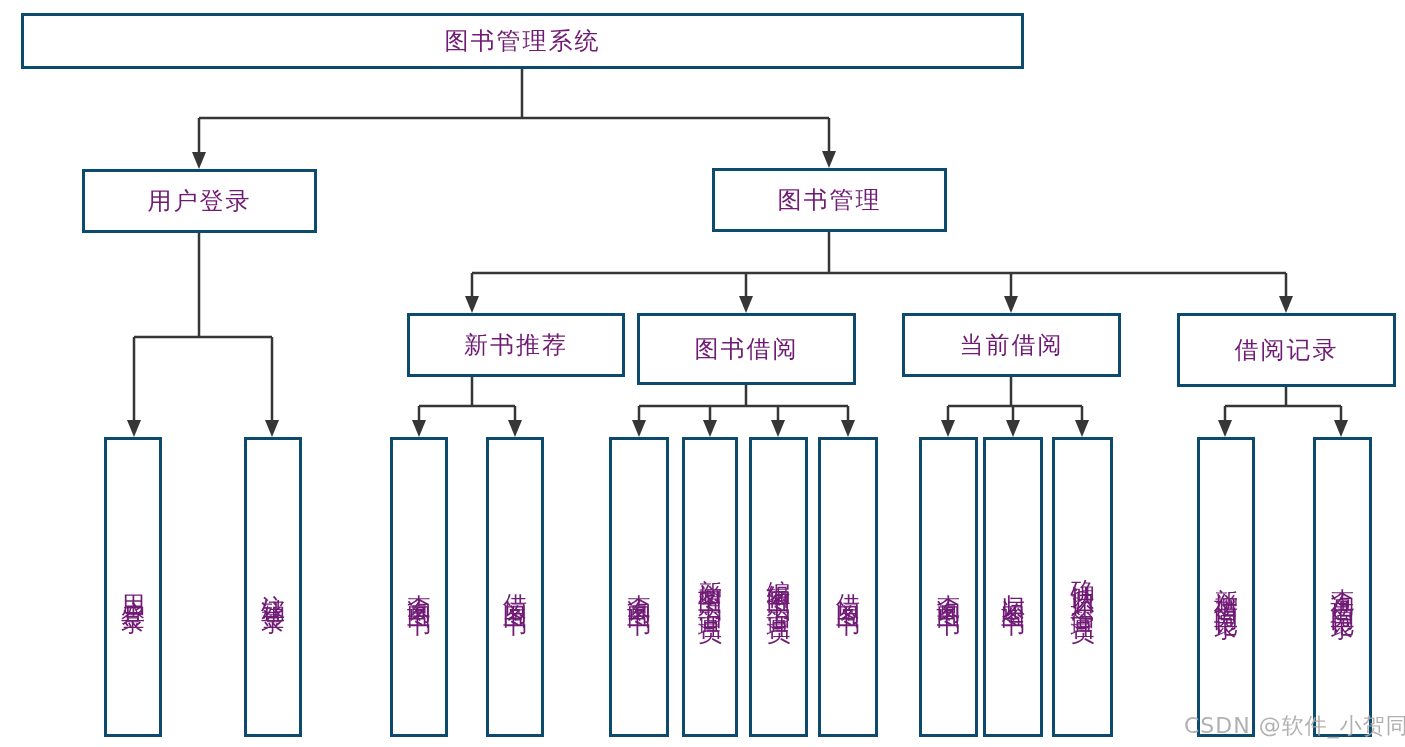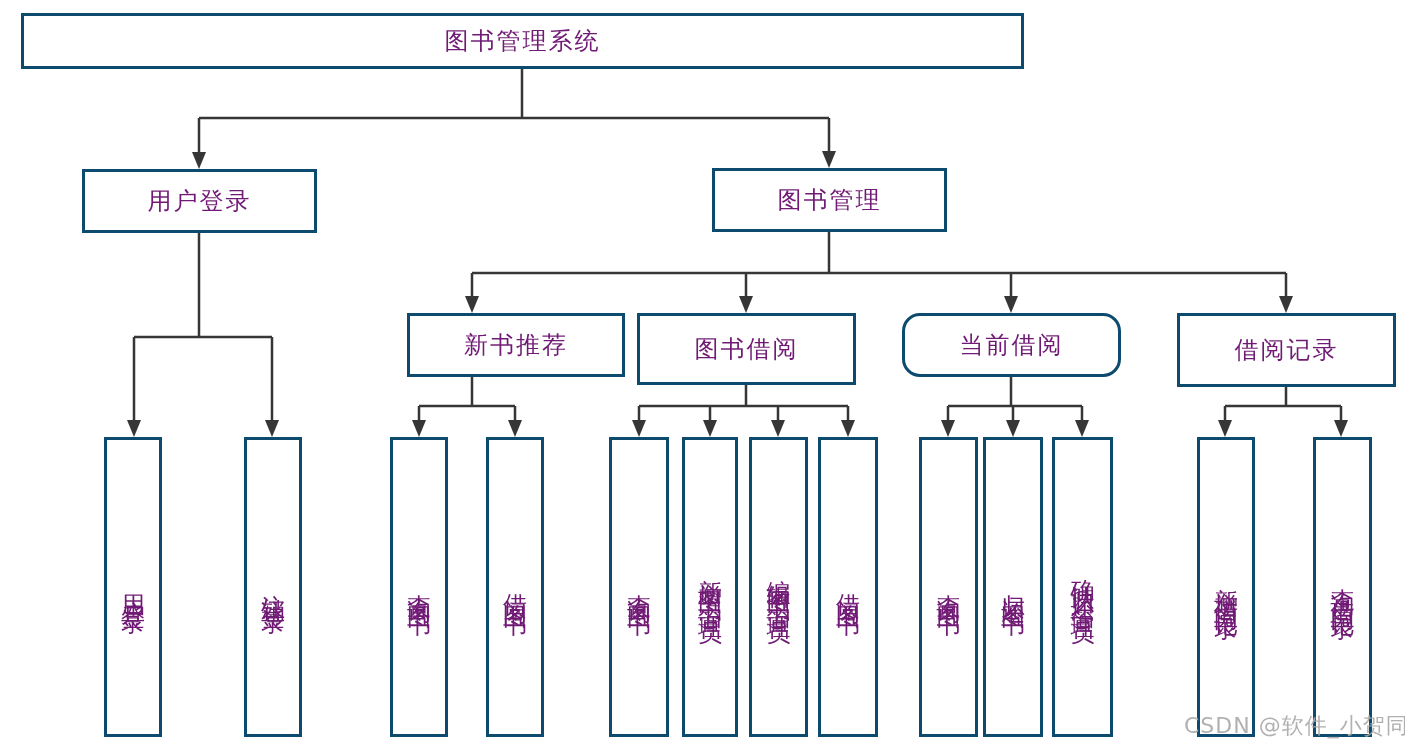--- a/index.html
+++ b/index.html
@@ -108,21 +108,21 @@
     </g>
   </svg>
 
   <div class="box hbox" style="left:21px; top:13px; width:1003px; height:56px;">图书管理系统</div>
 
   <div class="box hbox" style="left:82px; top:169px; width:235px; height:64px;">用户登录</div>
   <div class="box hbox" style="left:712px; top:168px; width:235px; height:64px;">图书管理</div>
 
   <div class="box hbox" style="left:363px; top:313px; width:218px; height:64px;margin-left:44px;">新书推荐</div>
   <div class="box hbox" style="left:637px; top:313px; width:219px; height:72px;">图书借阅</div>
-  <div class="box hbox" style="left:902px; top:313px; width:219px; height:64px;border-radius:18px;">当前借阅</div>
+  <div class="box hbox" style="left:902px; top:313px; width:219px; height:64px;">当前借阅</div>
   <div class="box hbox" style="left:1177px; top:313px; width:219px; height:74px;">借阅记录</div>
 
   <div class="box vbox" style="left:104px; top:437px; width:58px; height:300px;">用户登录</div>
   <div class="box vbox" style="left:244px; top:437px; width:58px; height:300px;">注销登录</div>
 
   <div class="box vbox" style="left:390px; top:437px; width:58px; height:300px;">查询图书</div>
   <div class="box vbox" style="left:486px; top:437px; width:58px; height:300px;">借阅图书</div>
 
   <div class="box vbox" style="left:609px; top:437px; width:60px; height:300px;">查询图书</div>
   <div class="box vbox" style="left:682px; top:437px; width:56px; height:300px;">新增图书（管理员）</div>

